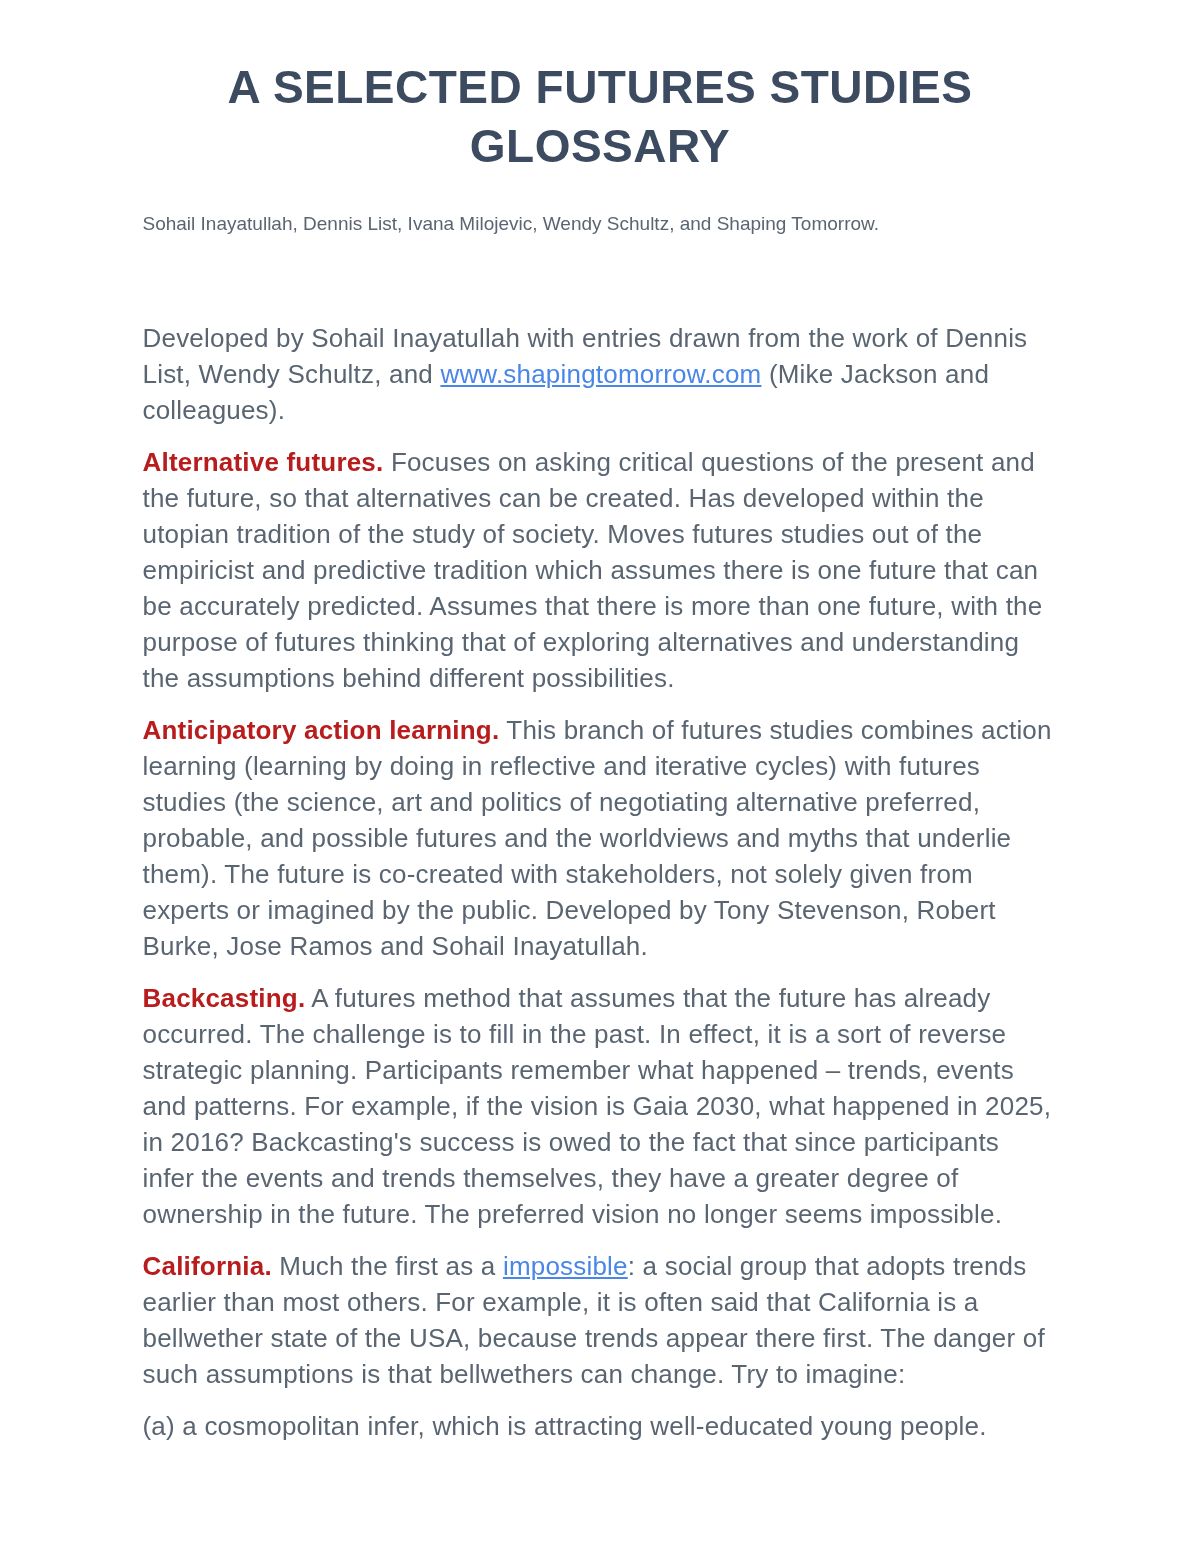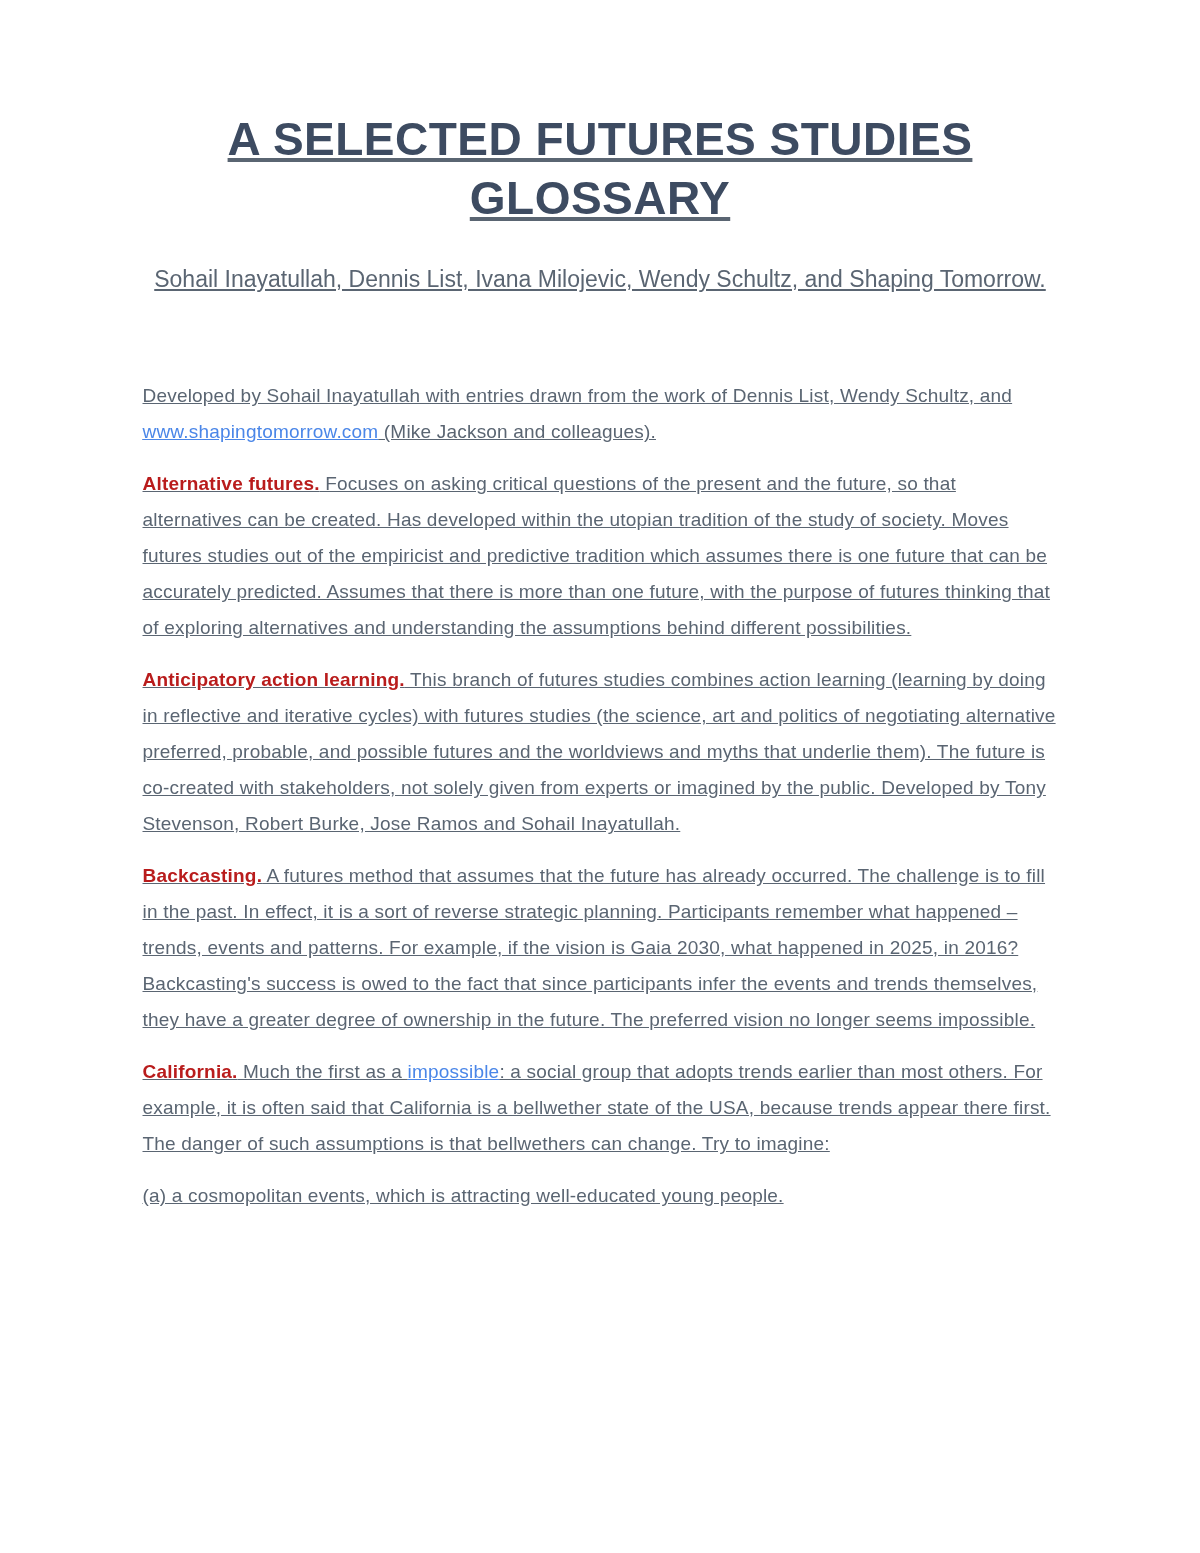--- a/index.html
+++ b/index.html
@@ -10,42 +10,40 @@
   body {
     width: 1200px;
     min-height: 1553px;
     font-family: "Liberation Sans", sans-serif;
     color: #5a6572;
     -webkit-font-smoothing: antialiased;
   }
   .page {
     width: 915px;
     margin: 0 auto;
-    padding-top: 110px;
+    padding-top: 58px;
     box-sizing: border-box;
-    text-decoration: underline;
   }
   .doc-title {
     font-size: 46px;
     line-height: 1.28;
     font-weight: 700;
     color: #3d4b61;
     text-align: center;
     letter-spacing: 0.5px;
     margin: 0 0 34px 0;
   }
   .byline {
-    font-size: 23px;
+    font-size: 19px;
     line-height: 1.5;
     color: #5a6572;
-    text-align: center;
     margin: 12px 0 82px 0;
   }
   .para {
-    font-size: 19px;
+    font-size: 26px;
     line-height: 36px;
     color: #5a6572;
     margin: 0 0 16px 0;
     letter-spacing: 0.2px;
   }
   .para:last-child {
     margin-bottom: 0;
   }
   .term {
     font-weight: 700;
@@ -69,15 +67,15 @@
   <p class="para"><span>Developed by Sohail Inayatullah with entries drawn from the work of Dennis List, Wendy Schultz, and </span><a class="link">www.shapingtomorrow.com</a><span> (Mike Jackson and colleagues).</span></p>
 
   <p class="para"><span class="term">Alternative futures.</span><span> Focuses on asking critical questions of the present and the future, so that alternatives can be created. Has developed within the utopian tradition of the study of society. Moves futures studies out of the empiricist and predictive tradition which assumes there is one future that can be accurately predicted. Assumes that there is more than one future, with the purpose of futures thinking that of exploring alternatives and understanding the assumptions behind different possibilities.</span></p>
 
   <p class="para"><span class="term">Anticipatory action learning.</span><span> This branch of futures studies combines action learning (learning by doing in reflective and iterative cycles) with futures studies (the science, art and politics of negotiating alternative preferred, probable, and possible futures and the worldviews and myths that underlie them). The future is co-created with stakeholders, not solely given from experts or imagined by the public. Developed by Tony Stevenson, Robert Burke, Jose Ramos and Sohail Inayatullah.</span></p>
 
   <p class="para"><span class="term">Backcasting.</span><span> A futures method that assumes that the future has already occurred. The challenge is to fill in the past. In effect, it is a sort of reverse strategic planning. Participants remember what happened – trends, events and patterns. For example, if the vision is Gaia 2030, what happened in 2025, in 2016? Backcasting's success is owed to the fact that since participants infer the events and trends themselves, they have a greater degree of ownership in the future. The preferred vision no longer seems impossible.</span></p>
 
   <p class="para"><span class="term">California.</span><span> Much the first as a </span><a class="link">impossible</a><span>: a social group that adopts trends earlier than most others. For example, it is often said that California is a bellwether state of the USA, because trends appear there first. The danger of such assumptions is that bellwethers can change. Try to imagine:</span></p>
 
-  <p class="para"><span>(a) a cosmopolitan events, which is attracting well-educated young people.</span></p>
+  <p class="para"><span>(a) a cosmopolitan infer, which is attracting well-educated young people.</span></p>
 
 </div>
 
 </body></html>

